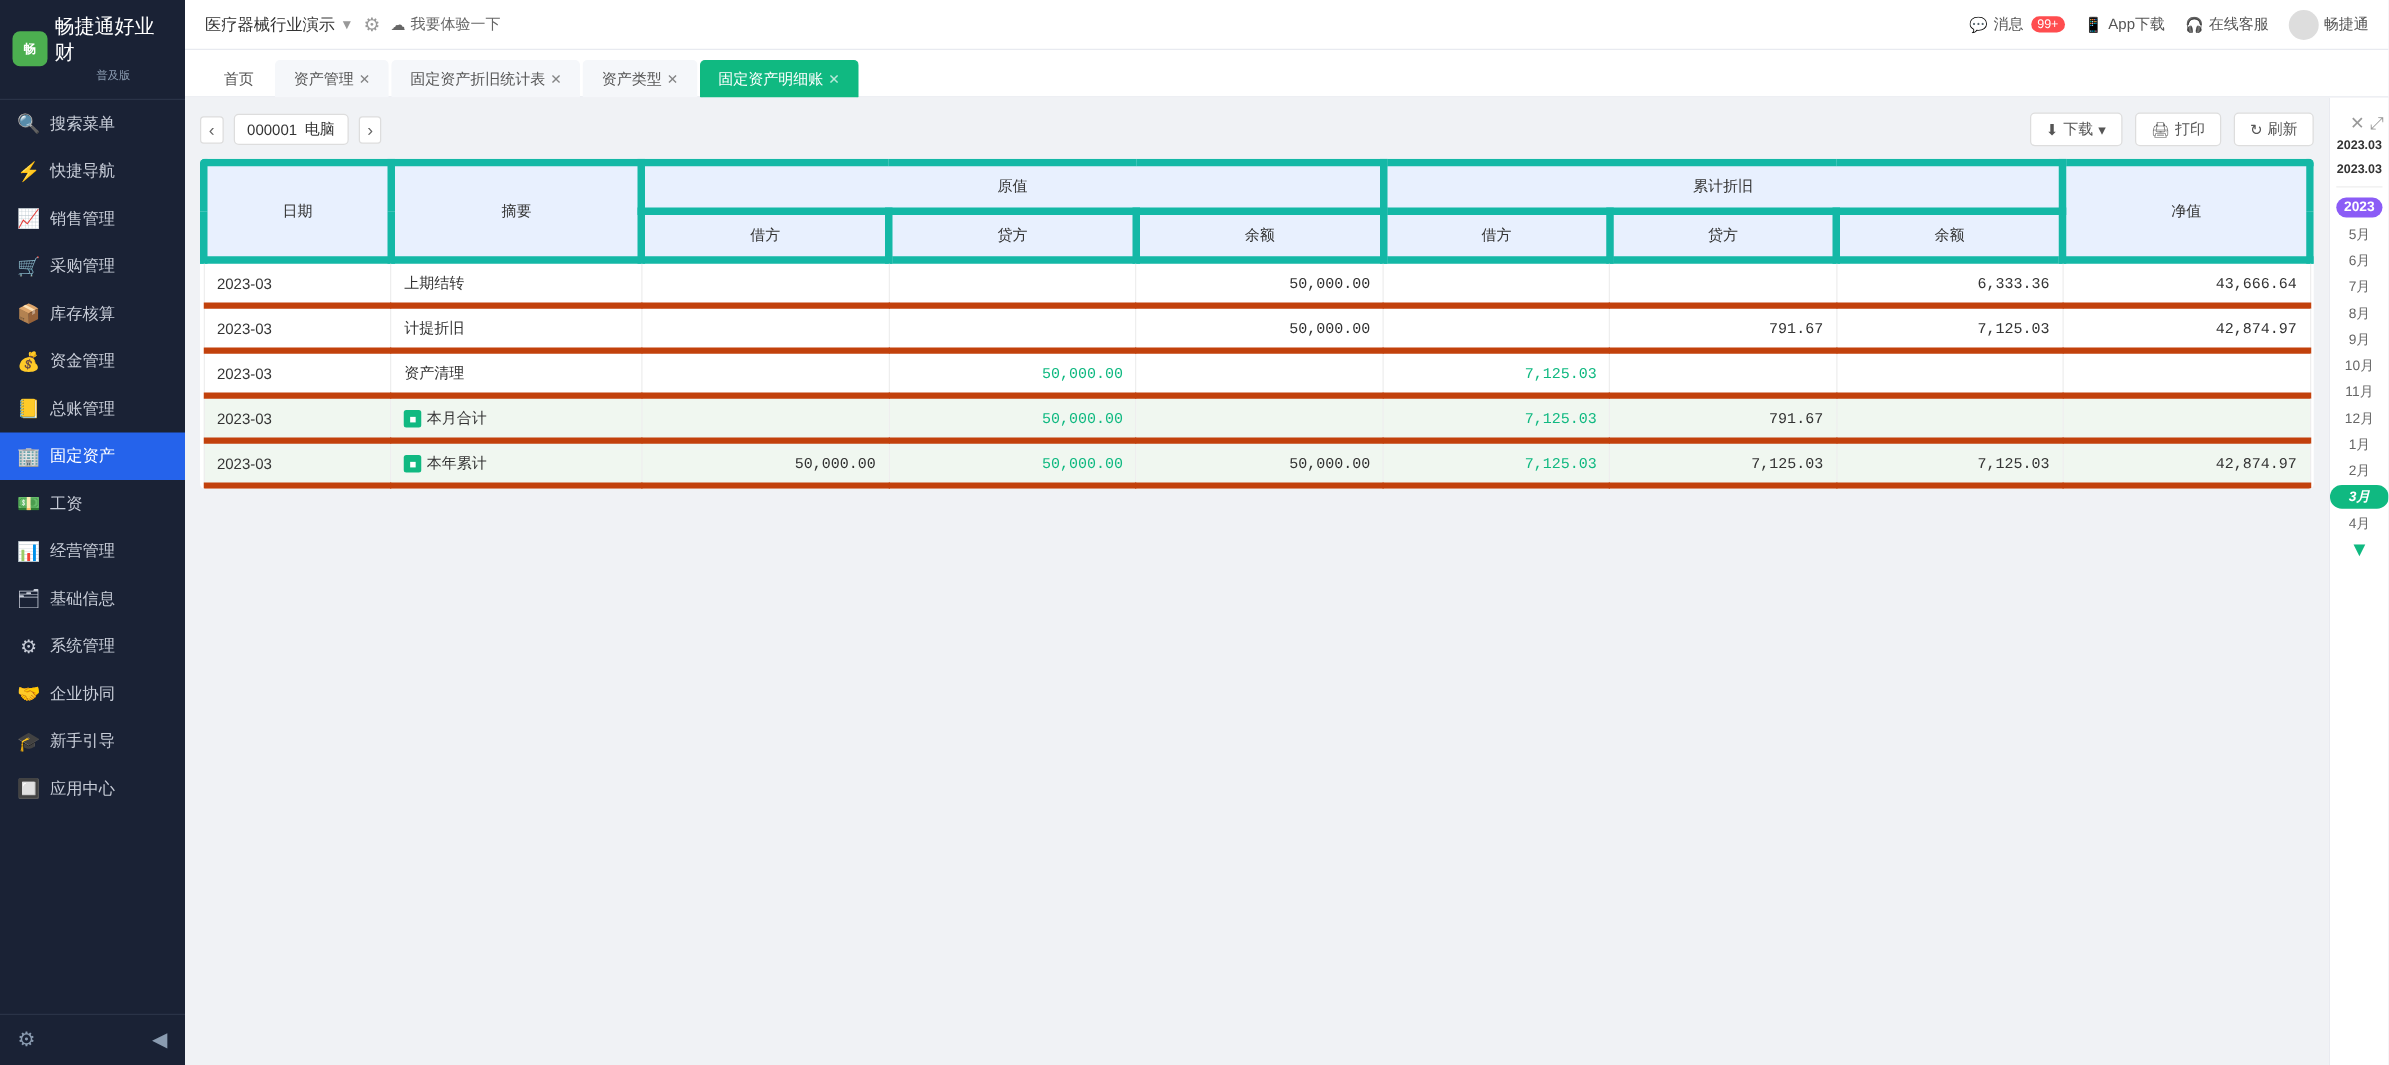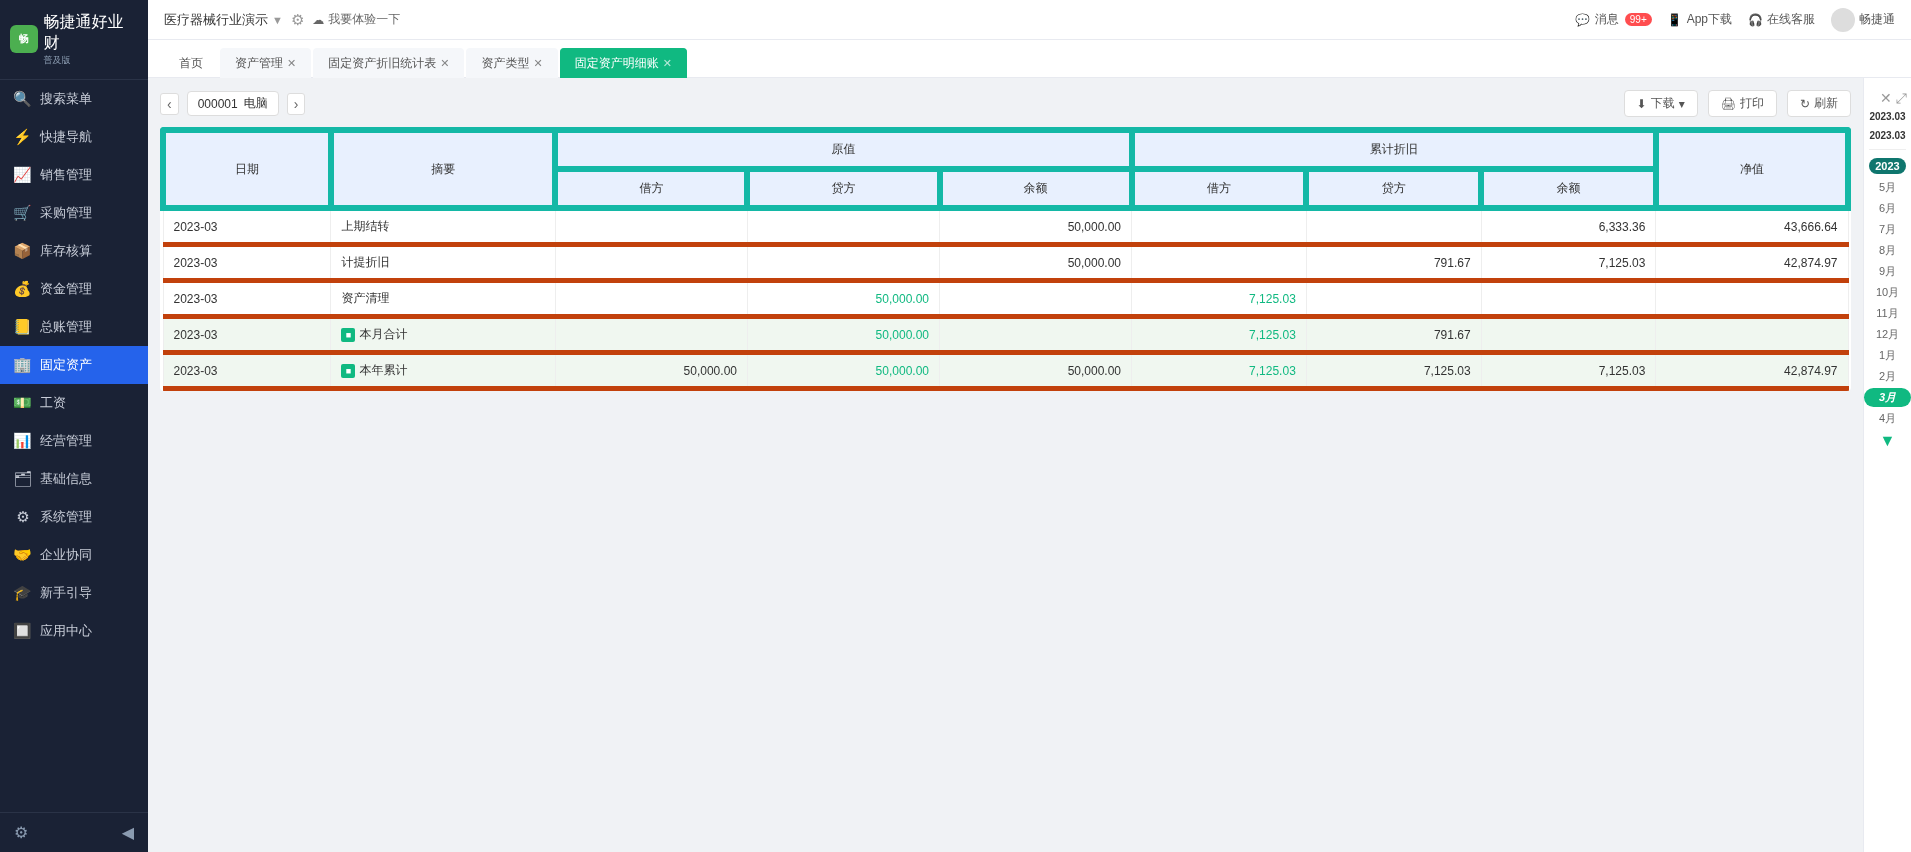--- a/index.html
+++ b/index.html
@@ -24,21 +24,21 @@
       border-bottom: 1px solid #2a3347;
     }
     .sidebar-logo-icon {
       width: 28px; height: 28px;
       background: #4caf50;
       border-radius: 6px;
       display: flex; align-items: center; justify-content: center;
       color: white; font-size: 10px; font-weight: bold;
     }
     .sidebar-logo-text { font-size: 16px; color: #fff; line-height: 1.3; }
-    .sidebar-logo-sub { font-size: 9px; color: #8a9bb0; }
+    .sidebar-logo-sub { font-size: 9px; color: #8a9bb0; text-align: center; }
     .sidebar-scroll { flex: 1; overflow-y: auto; }
     .sidebar-scroll::-webkit-scrollbar { width: 4px; }
     .sidebar-scroll::-webkit-scrollbar-thumb { background: #2a3347; }
     .sidebar-item {
       display: flex; align-items: center; gap: 8px;
       padding: 10px 14px; cursor: pointer; color: #c8cdd8; font-size: 13px;
       transition: background 0.2s;
     }
     .sidebar-item.active { background: #2563eb; color: #fff; }
     .sidebar-item-icon { width: 18px; height: 18px; display: flex; align-items: center; justify-content: center; font-size: 15px; flex-shrink: 0; }
@@ -112,21 +112,21 @@
     thead th {
       padding: 8px 10px; text-align: center; border: 6px solid #14b8a6;
       font-weight: normal; color: #333; white-space: nowrap;
     }
     tbody tr { border-bottom: 5px solid #c2410c; }
     tbody td {
       padding: 7px 10px; border: 1px solid #eee; text-align: center; color: #333;
       white-space: nowrap;
     }
     .td-left { text-align: left; }
-    .td-right { text-align: right; }
+    .td-right { text-align: right; font-family: Liberation Mono, monospace; }
     .td-green { color: #10b981; }
     .row-summary { background: #f0f7f0; }
     .summary-icon { display: inline-block; width: 14px; height: 14px; background: #10b981; color: #fff; border-radius: 2px; font-size: 9px; line-height: 14px; text-align: center; margin-right: 4px; }
 
     
     .right-panel {
       width: 48px; background: #fff; border-left: 1px solid #e8eaf0;
       display: flex; flex-direction: column; align-items: center;
       padding-top: 8px; flex-shrink: 0; position: relative;
     }
@@ -391,21 +391,21 @@
 
     <div class="right-panel">
       <div class="right-panel-top">
         <span class="rp-icon">✕</span>
         <span class="rp-icon">⤢</span>
       </div>
       <div id="rp-months-container" class="rp-months">
       <div style="font-size: 10px; color: rgb(51, 51, 51); font-weight: bold; padding: 4px 2px; text-align: center; width: 100%;">2023.03</div>
           <div style="font-size: 10px; color: rgb(51, 51, 51); font-weight: bold; padding: 2px; text-align: center; width: 100%;">2023.03</div>
           <div class="rp-divider"></div>
-          <div style="background: #0f766e; color: rgb(255, 255, 255); border-radius: 10px; padding: 2px 6px; font-size: 11px; font-weight: bold; margin: 2px auto;">2023</div>
+          <div style="background: #8b5cf6; color: rgb(255, 255, 255); border-radius: 10px; padding: 2px 6px; font-size: 11px; font-weight: bold; margin: 2px auto;">2023</div>
           <div class="rp-month">5月</div>
           <div class="rp-month">6月</div>
           <div class="rp-month">7月</div>
           <div class="rp-month">8月</div>
           <div class="rp-month">9月</div>
           <div class="rp-month">10月</div>
           <div class="rp-month">11月</div>
           <div class="rp-month">12月</div>
           <div class="rp-month">1月</div>
           <div class="rp-month">2月</div>

